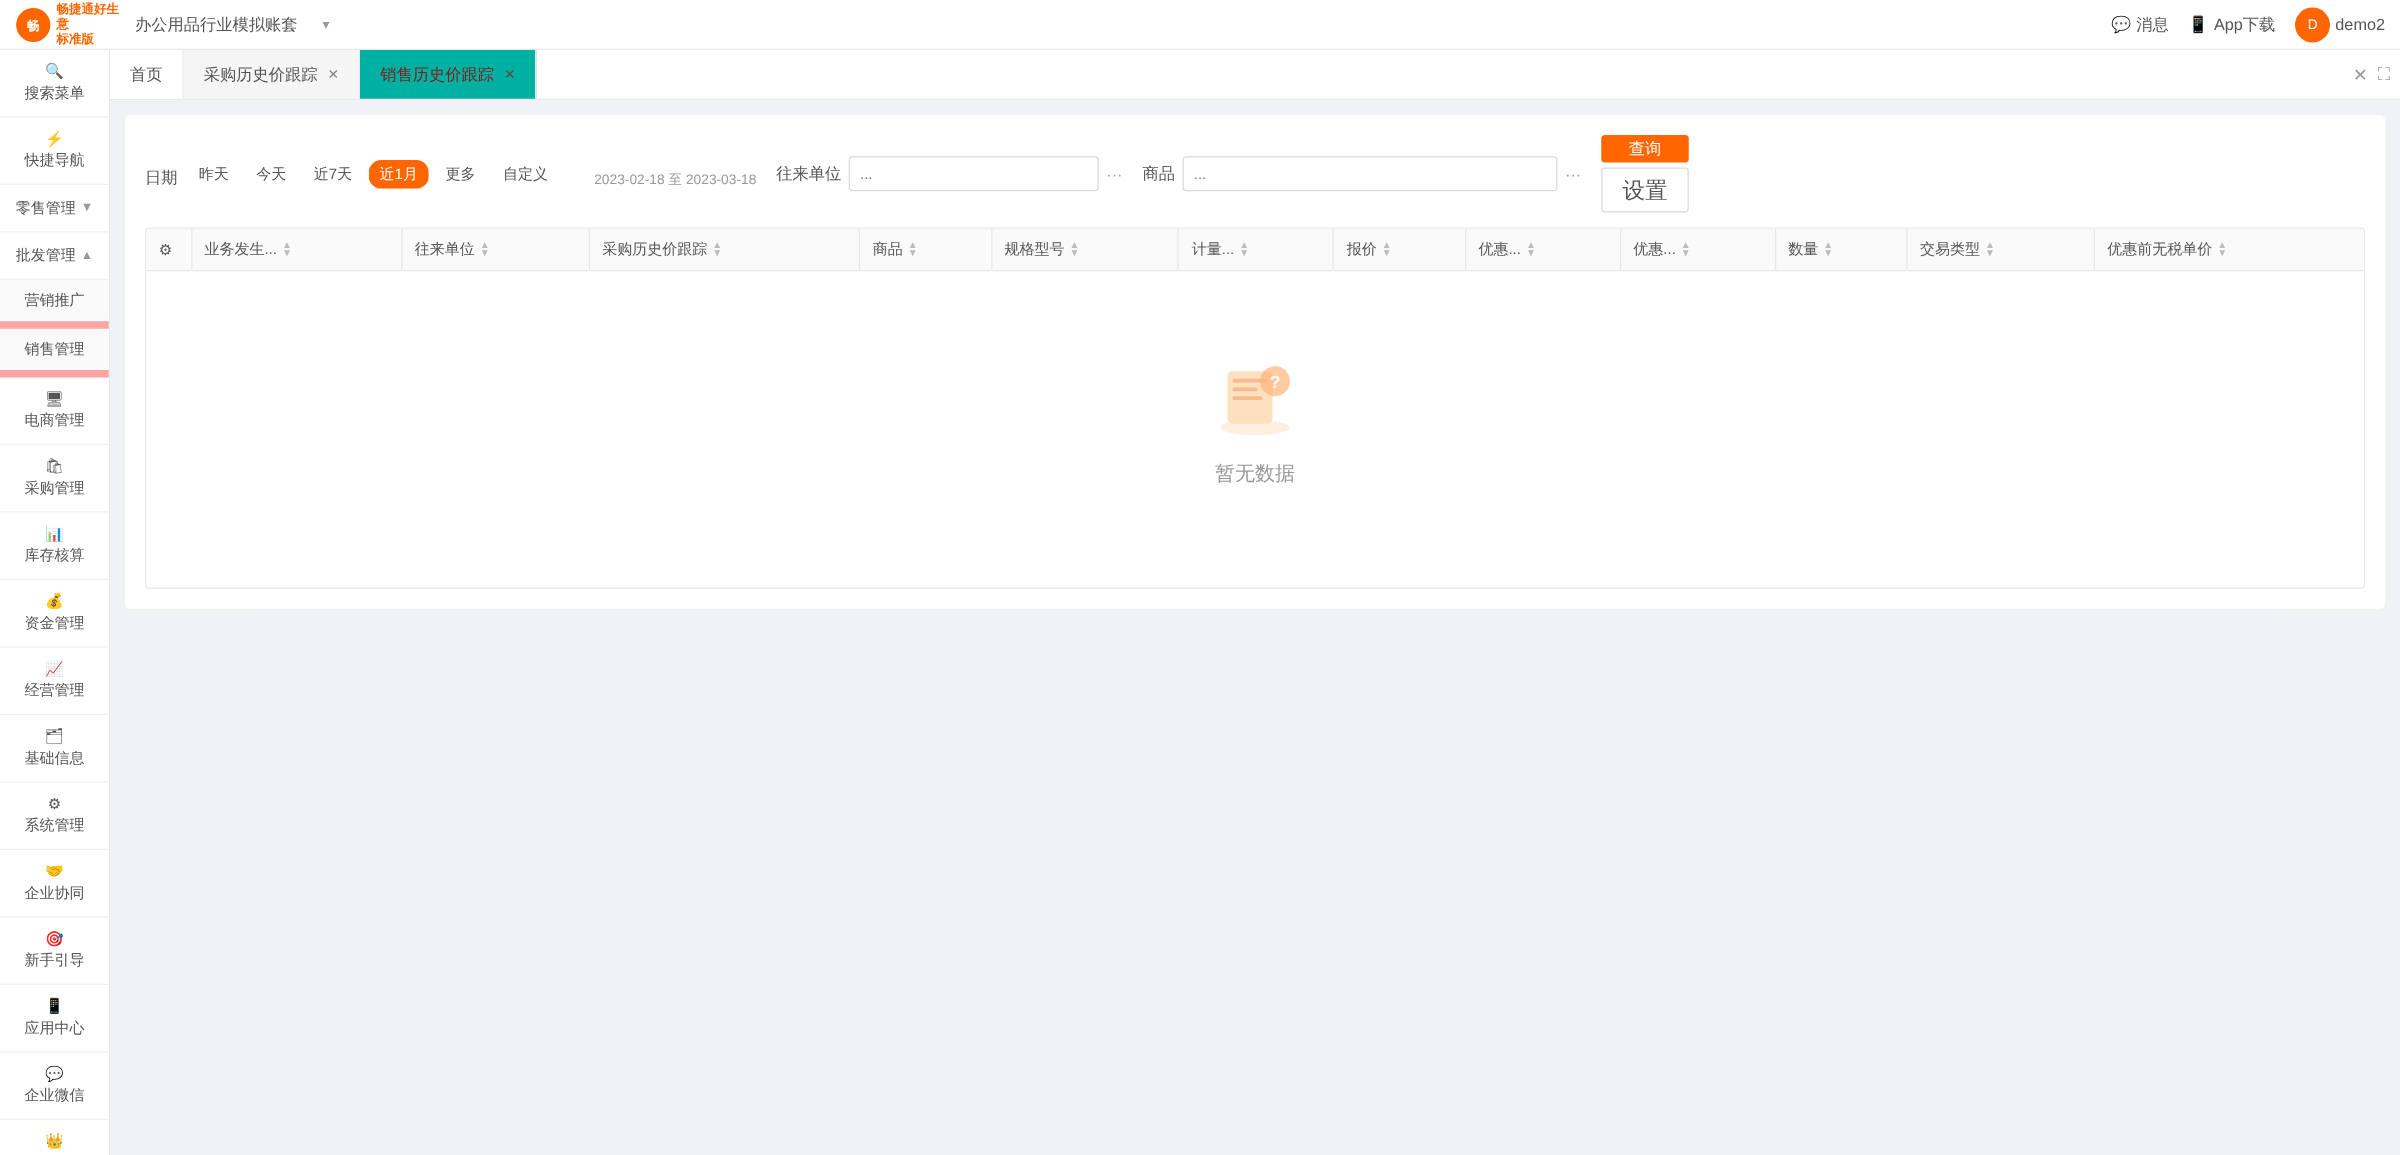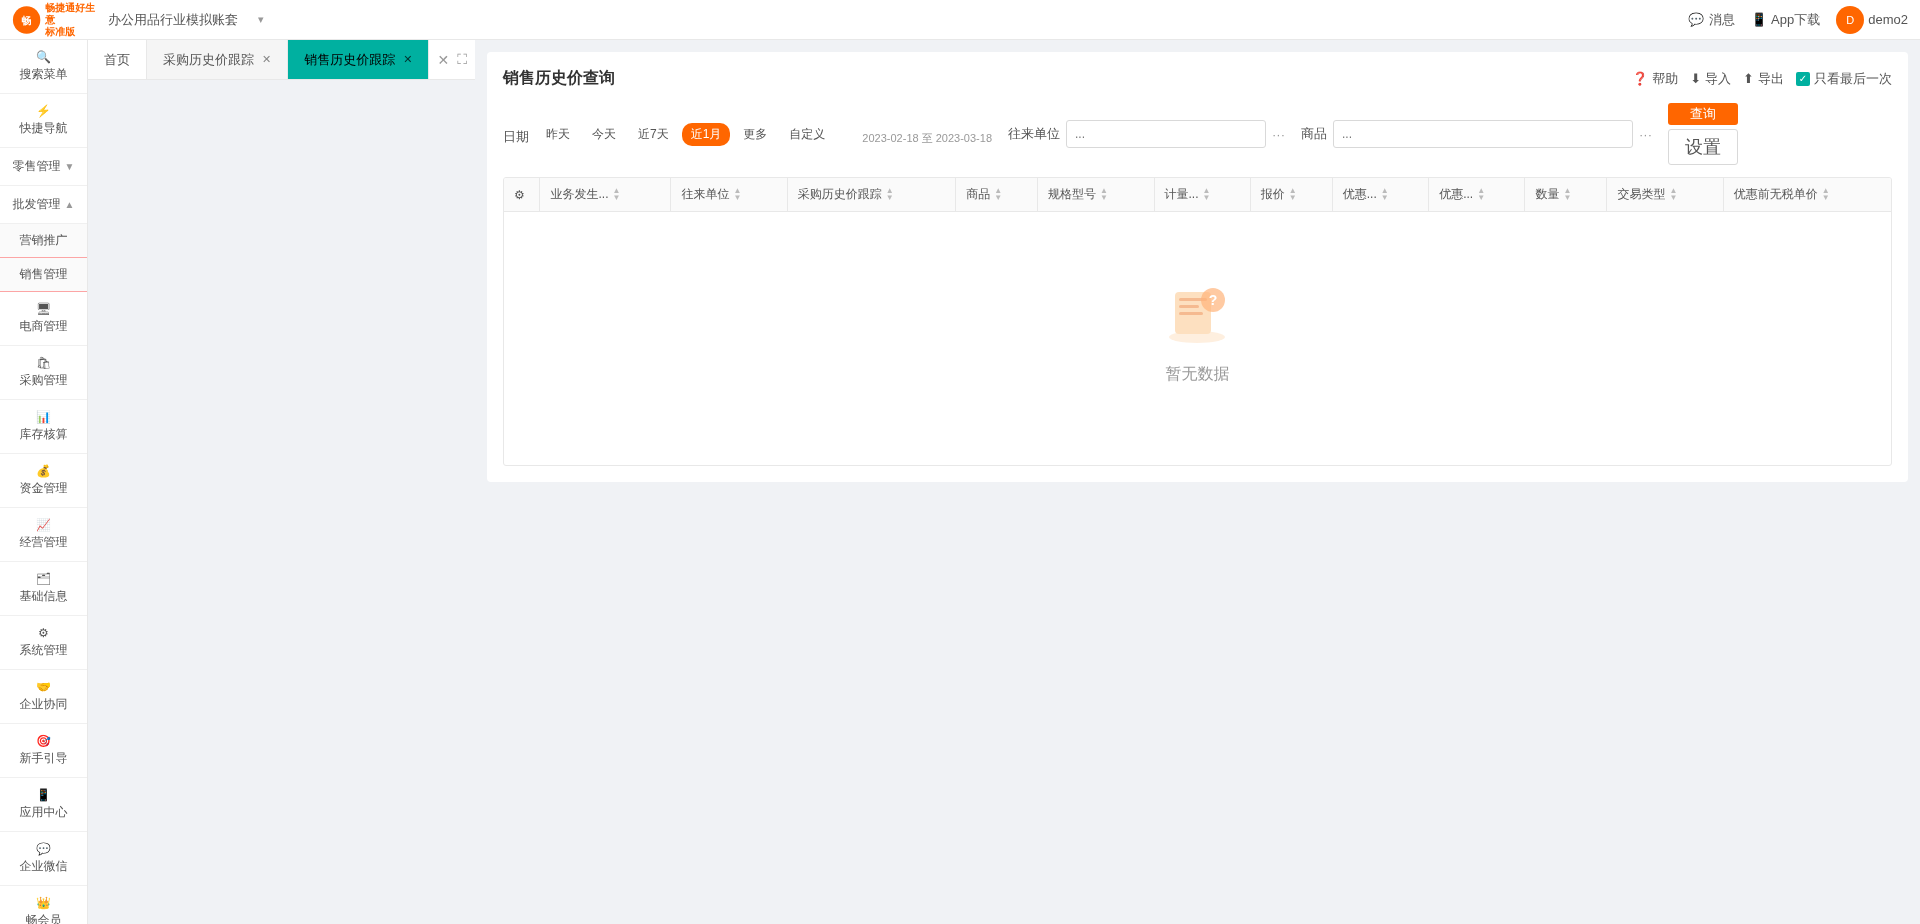--- a/index.html
+++ b/index.html
@@ -109,27 +109,28 @@
       background: #fafafa;
     }
     .sidebar-sub-item {
       display: flex;
       align-items: center;
       justify-content: center;
       padding: 8px 4px;
       cursor: pointer;
       font-size: 12px;
       color: #555;
-      border-bottom: 1px solid #fca5a5;
+      border-bottom: 6px solid #fca5a5;
     }
 
     
     .content-area {
       flex: 1;
       display: flex;
+      flex-direction: column;
       overflow: hidden;
       background: #f0f2f5;
     }
 
     
     .tab-bar {
       height: 40px;
       background: #fff;
       display: flex;
       align-items: stretch;
@@ -142,21 +143,21 @@
       padding: 0 16px;
       font-size: 13px;
       cursor: pointer;
       border-right: 1px solid #e8e8e8;
       gap: 6px;
       color: #555;
       background: #f5f5f5;
     }
     .tab-item.active {
       background: #00b0a0;
-      color: #000000;
+      color: #7f1d1d;
       text-align: right;
     }
     .tab-item.home {
       background: #fff;
       color: #555;
     }
     .tab-close {
       font-size: 11px;
       cursor: pointer;
       opacity: 0.7;
@@ -496,41 +497,20 @@
       </div>
       <div class="tab-bar-right">
         <span class="tab-bar-right-btn">✕</span>
         <span class="tab-bar-right-btn">⛶</span>
       </div>
     </div>
 
     <div class="page-content">
       <div class="page-card">
 
-        <div class="page-title-row">
-          <div class="page-title">销售历史价查询</div>
-          <div class="page-title-actions">
-            <div class="action-btn">
-              <span>❓</span>
-              <span>帮助</span>
-            </div>
-            <div class="action-btn">
-              <span>⬇</span>
-              <span>导入</span>
-            </div>
-            <div class="action-btn">
-              <span>⬆</span>
-              <span>导出</span>
-            </div>
-            <div class="checkbox-label">
-              <div class="checkbox-teal">✓</div>
-              <span>只看最后一次</span>
-            </div>
-          </div>
-        </div>
 
         <div class="filter-row">
           <div class="filter-group">
             <span class="filter-label">日期</span>
             <div class="date-options">
               <span class="date-btn">昨天</span>
               <span class="date-btn">今天</span>
               <span class="date-btn">近7天</span>
               <span class="date-btn active">近1月</span>
               <span class="date-btn">更多</span>

